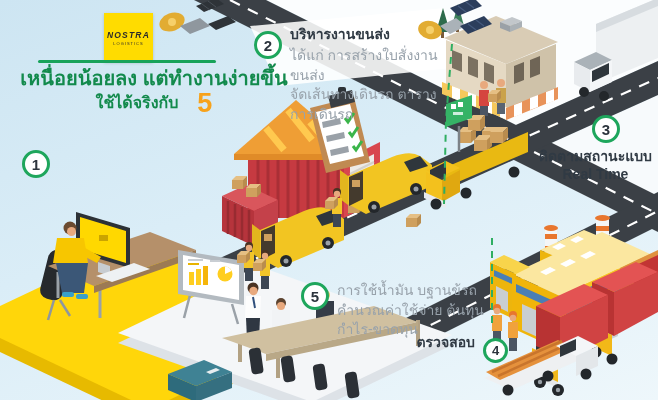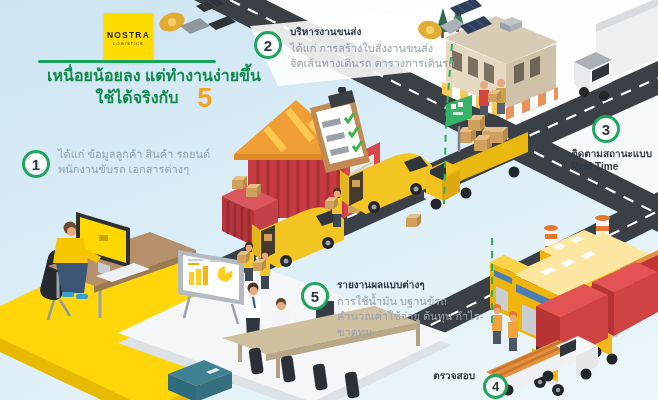--- a/index.html
+++ b/index.html
@@ -3,44 +3,44 @@
 <meta charset="utf-8">
 <style>
   html,body{margin:0;padding:0;background:#fff;}
   .stage{position:relative;width:658px;height:400px;overflow:hidden;
     background:linear-gradient(160deg,#cde5f2 0%,#daedf7 45%,#eef7fb 100%);
     font-family:"Liberation Sans","DejaVu Sans",sans-serif;}
   svg.scene{position:absolute;left:0;top:0;}
   .logo{position:absolute;left:104px;top:13px;width:49px;height:49px;background:#ffdc00;
     display:flex;flex-direction:column;align-items:center;justify-content:center;
     box-shadow:0 1px 3px rgba(0,0,0,.18);}
-  .logo-name{font-size:8.5px;font-weight:bold;letter-spacing:1.2px;color:#2b2b2b;}
+  .logo-name{font-size:8.5px;font-weight:bold;letter-spacing:1.2px;color:#2b2b2b;font-style:italic;}
   .logo-sub{font-size:4px;letter-spacing:1px;color:#2b2b2b;margin-top:1px;}
   .rule{position:absolute;left:38px;top:60px;width:178px;height:3px;background:#18a35a;border-radius:2px;}
   .headline{position:absolute;left:4px;top:67px;width:300px;text-align:center;
     color:#128a4c;font-weight:bold;line-height:1.15;}
-  .h-line1{font-size:16px;}
+  .h-line1{font-size:20px;}
   .h-line2{font-size:16px;display:flex;align-items:center;justify-content:center;gap:19px;margin-top:1px;}
   .big5{font-size:27px;color:#f7a21b;line-height:.9;}
   .step{position:absolute;display:flex;gap:8px;}
   .badge{width:28px;height:28px;border-radius:50%;background:#fff;border:3px solid #1ea65c;
     color:#2c343d;font-weight:bold;font-size:15px;display:flex;align-items:center;
     justify-content:center;flex:0 0 auto;box-sizing:border-box;}
-  .step-title{font-size:10px;font-weight:bold;color:#303a44;white-space:pre-line;line-height:1.3;}
-  .step-desc{font-size:11px;color:#98a2ab;white-space:pre-line;line-height:1.4;margin-top:3px;}
+  .step-title{font-size:14px;font-weight:bold;color:#303a44;white-space:pre-line;line-height:1.3;}
+  .step-desc{font-size:14px;color:#98a2ab;white-space:pre-line;line-height:1.4;margin-top:3px;}
   .step-1{left:22px;top:144px;width:195px;}
   .step-1 .badge{margin-top:6px;}
   .step-2{left:254px;top:25px;width:205px;}
   .step-2 .badge{margin-top:6px;}
   .step-5{left:301px;top:278px;width:215px;}
   .step-5 .badge{margin-top:4px;}
   .step-3{right:6px;top:115px;width:190px;flex-direction:column;align-items:flex-end;gap:4px;}
   .step-3 .badge{margin-right:32px;}
-  .step-3 .step-title,.step-3 .step-desc{text-align:left;}
-  .step-4{right:150px;top:333px;margin-top:36px;}
+  .step-3 .step-title,.step-3 .step-desc{text-align:center;}
+  .step-4{right:150px;top:333px;}
   .step-4 .text{text-align:right;}
   .step-4 .badge{width:25px;height:25px;font-size:13px;margin-top:5px;}
 </style>
 </head>
 <body>
 
 <div class="stage">
 
 <svg class="scene" width="658" height="400" viewBox="0 0 658 400" aria-hidden="true">
 
@@ -416,22 +416,20 @@
       <span>ใช้ได้จริงกับ</span>
       <span class="big5">5</span>
     </div>
   </div>
 
   <div class="step step-1">
     <div class="badge">
       <span>1</span>
     </div>
     <div class="text">
-      <div class="step-desc">ได้แก่ ข้อมูลลูกค้า สินค้า รถยนต์
-พนักงานขับรถ เอกสารต่างๆ</div>
     </div>
   </div>
 
   <div class="step step-2">
     <div class="badge">
       <span>2</span>
     </div>
     <div class="text">
       <div class="step-title">บริหารงานขนส่ง</div>
       <div class="step-desc">ได้แก่ การสร้างใบสั่งงานขนส่ง
@@ -456,19 +454,18 @@
     <div class="badge">
       <span>4</span>
     </div>
   </div>
 
   <div class="step step-5">
     <div class="badge">
       <span>5</span>
     </div>
     <div class="text">
-      <div class="step-title">รายงานผลแบบต่างๆ</div>
       <div class="step-desc">การใช้น้ำมัน บฐานข้รถ
 คำนวณค่าใช้จ่าย ต้นทุน กำไร-ขาดทุน</div>
     </div>
   </div>
 
 </div>
 
 </body></html>

